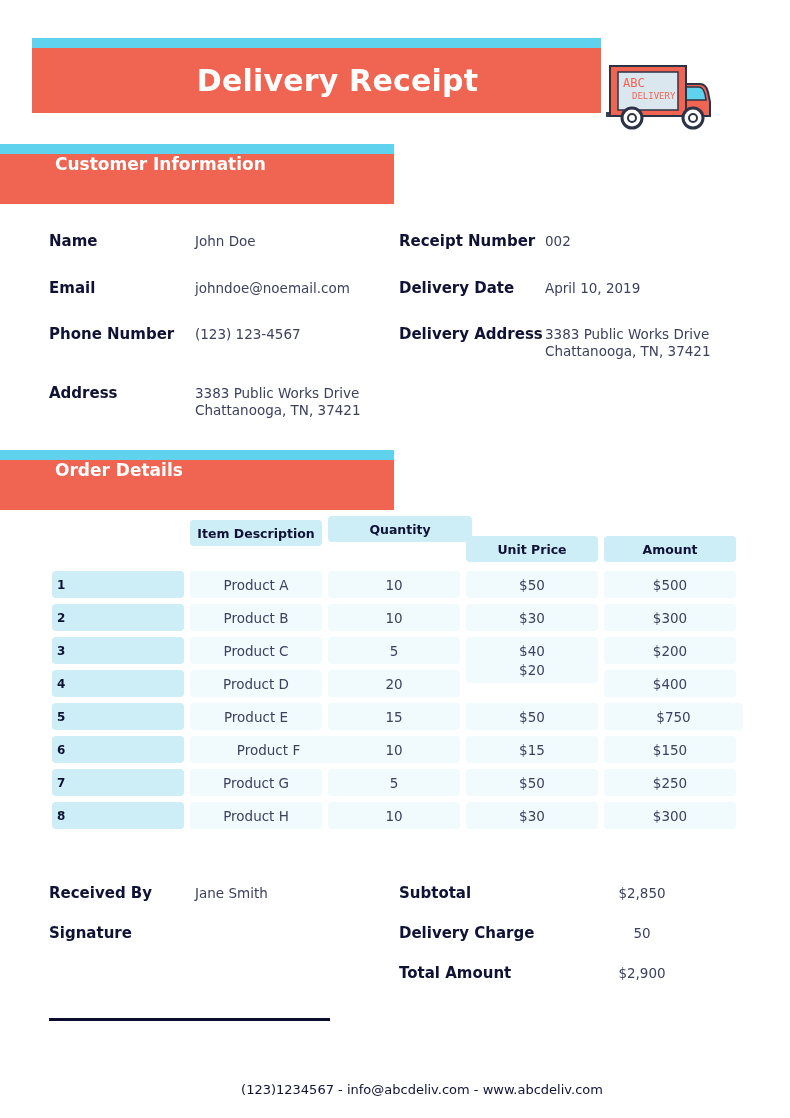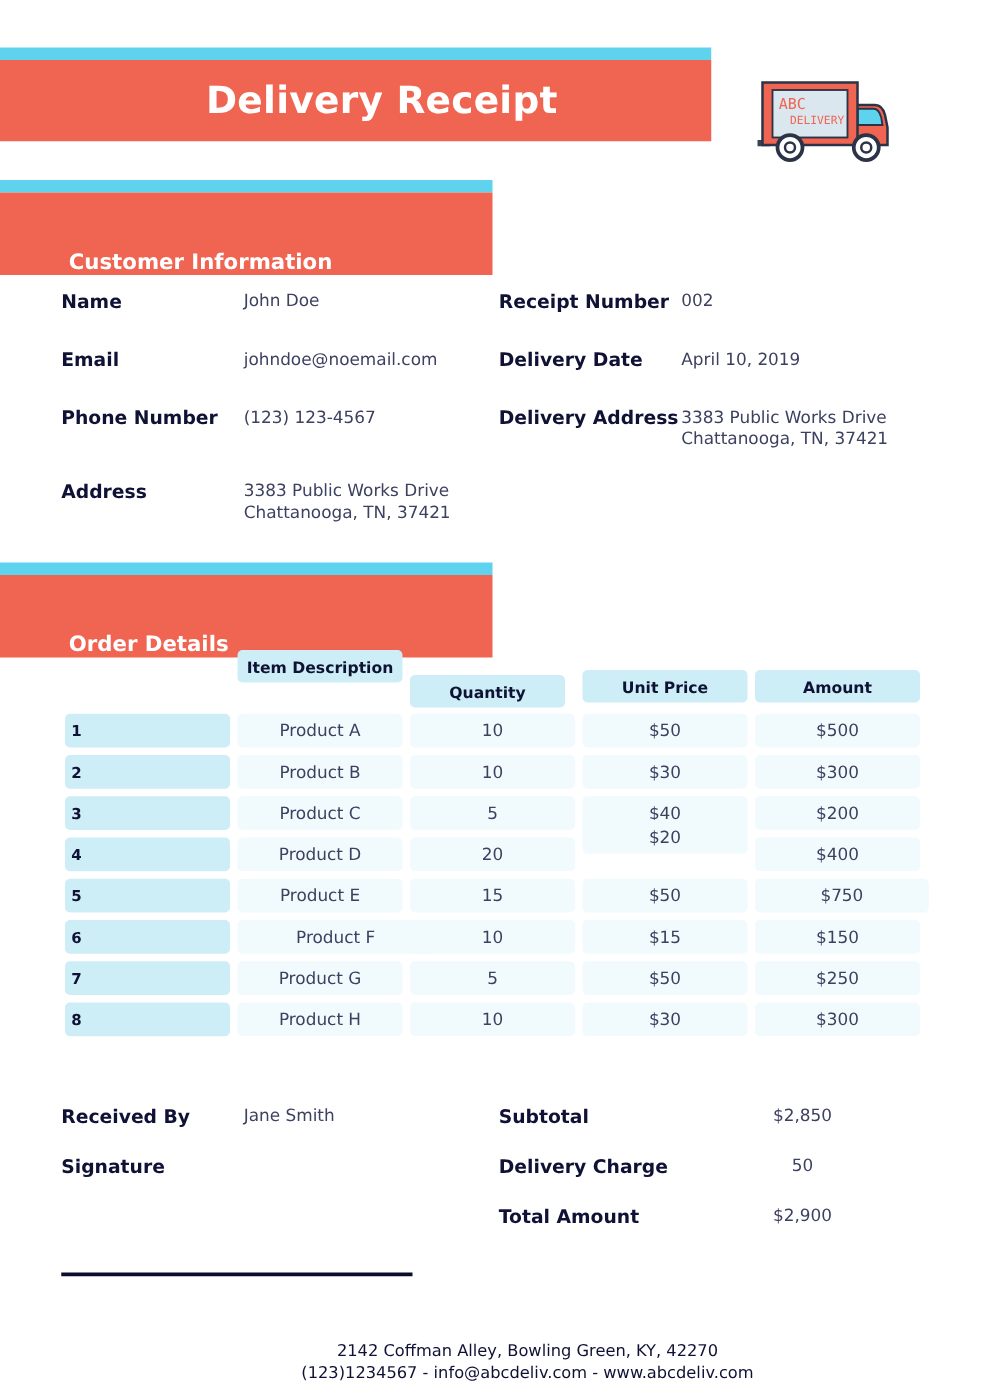--- a/index.html
+++ b/index.html
@@ -3,28 +3,28 @@
 <meta charset="utf-8">
 <style>
   * { box-sizing: border-box; margin: 0; padding: 0; }
   html, body { width: 790px; height: 1118px; background: #ffffff; overflow: hidden; }
   body { position: relative; font-family: "DejaVu Sans", sans-serif; color: #0f1235; }
 
   .band { position: absolute; left: 0; }
   .band .cyan { position: absolute; left: 0; top: 0; width: 100%; background: #5fd3ee; }
   .band .red { position: absolute; left: 0; width: 100%; background: #f06452; color: #ffffff; }
 
-  #title-band { top: 38px; width: 569px; height: 75px; }
+  #title-band { top: 38px; width: 569px; height: 75px; margin-left: 32px; }
   #title-band .cyan { height: 10px; }
   #title-band .red { top: 10px; height: 65px; display: flex; align-items: center; justify-content: center; }
   #title-band .red span { font-size: 30px; font-weight: bold; letter-spacing: 0.2px; padding-left: 42px; }
 
   .sec-band { width: 394px; height: 60px; }
   .sec-band .cyan { height: 10px; }
-  .sec-band .red { top: 10px; height: 66px; display: flex; align-items: flex-end; padding-left: 55px; }
+  .sec-band .red { top: 10px; height: 50px; display: flex; align-items: flex-start; padding-left: 55px; }
   .sec-band .red span { font-size: 17px; font-weight: bold; }
   #customer-band { top: 144px; }
   #order-band { top: 450px; }
 
   #truck { position: absolute; left: 604px; top: 62px; width: 108px; height: 68px; }
 
   .field { position: absolute; font-size: 14px; line-height: 17px; }
   .lbl { font-weight: bold; font-size: 15px; color: #0f1235; }
   .val { color: #3d4160; font-size: 13.5px; }
 
@@ -101,21 +101,21 @@
 
 <div id="order-band" class="band sec-band">
   <div class="cyan"></div>
   <div class="red">
     <span>Order Details</span>
   </div>
 </div>
 
 <div id="order-table">
   <div class="cell hdr" style="left:190px; top:520px; width:132px;">Item Description</div>
-  <div class="cell hdr" style="left:328px; top:540px; width:124px;">Quantity</div>
+  <div class="cell hdr" style="left:328px; top:516px; width:144px;">Quantity</div>
   <div class="cell hdr" style="left:466px; top:536px; width:132px;text-align:center;">Unit Price</div>
   <div class="cell hdr" style="left:604px; top:536px; width:132px;">Amount</div>
   <div id="rows">
       <div>
         <div class="cell idx" style="left: 52px; top: 571px; width: 132px;">1</div>
         <div class="cell data" style="left: 190px; top: 571px; width: 132px;">Product A</div>
         <div class="cell data" style="left: 328px; top: 571px; width: 132px;">10</div>
         <div class="cell data" style="left: 466px; top: 571px; width: 132px;">$50</div>
         <div class="cell data" style="left: 604px; top: 571px; width: 132px;">$500</div>
       </div>
@@ -182,16 +182,15 @@
 
 <div class="field lbl" style="left:399px; top:925px;">Delivery Charge</div>
 <div class="field val" style="left:592px; top:925px; width:100px; text-align:center;">50</div>
 
 <div class="field lbl" style="left:399px; top:965px;">Total Amount</div>
 <div class="field val" style="left:592px; top:965px; width:100px; text-align:center;">$2,900</div>
 
 <div id="footer">
   <div class="cyan"></div>
   <div class="red">
-    <span>2142 Coffman Alley, Bowling Green, KY, 42270</span>
     <span>(123)1234567 - info@abcdeliv.com - www.abcdeliv.com</span>
   </div>
 </div>
 
 </body></html>

